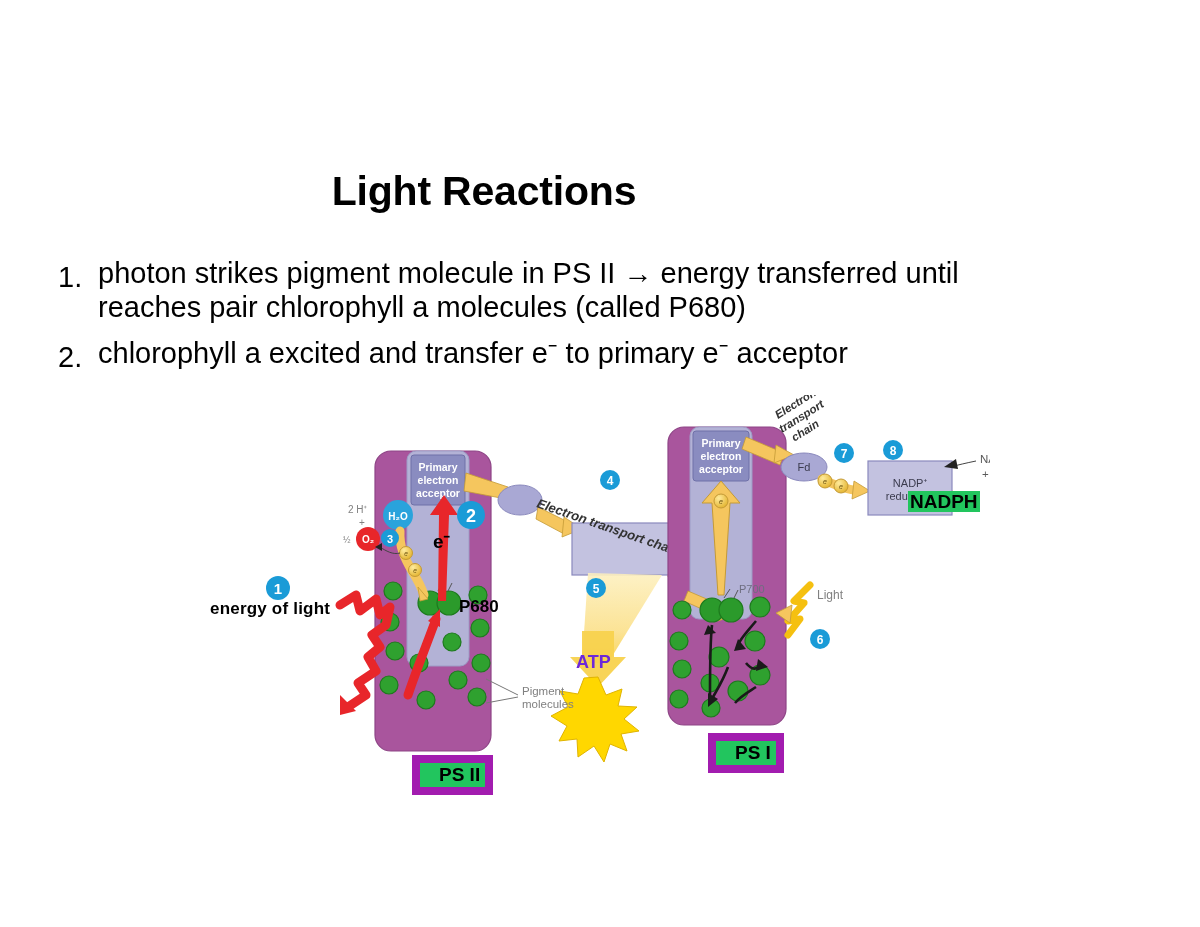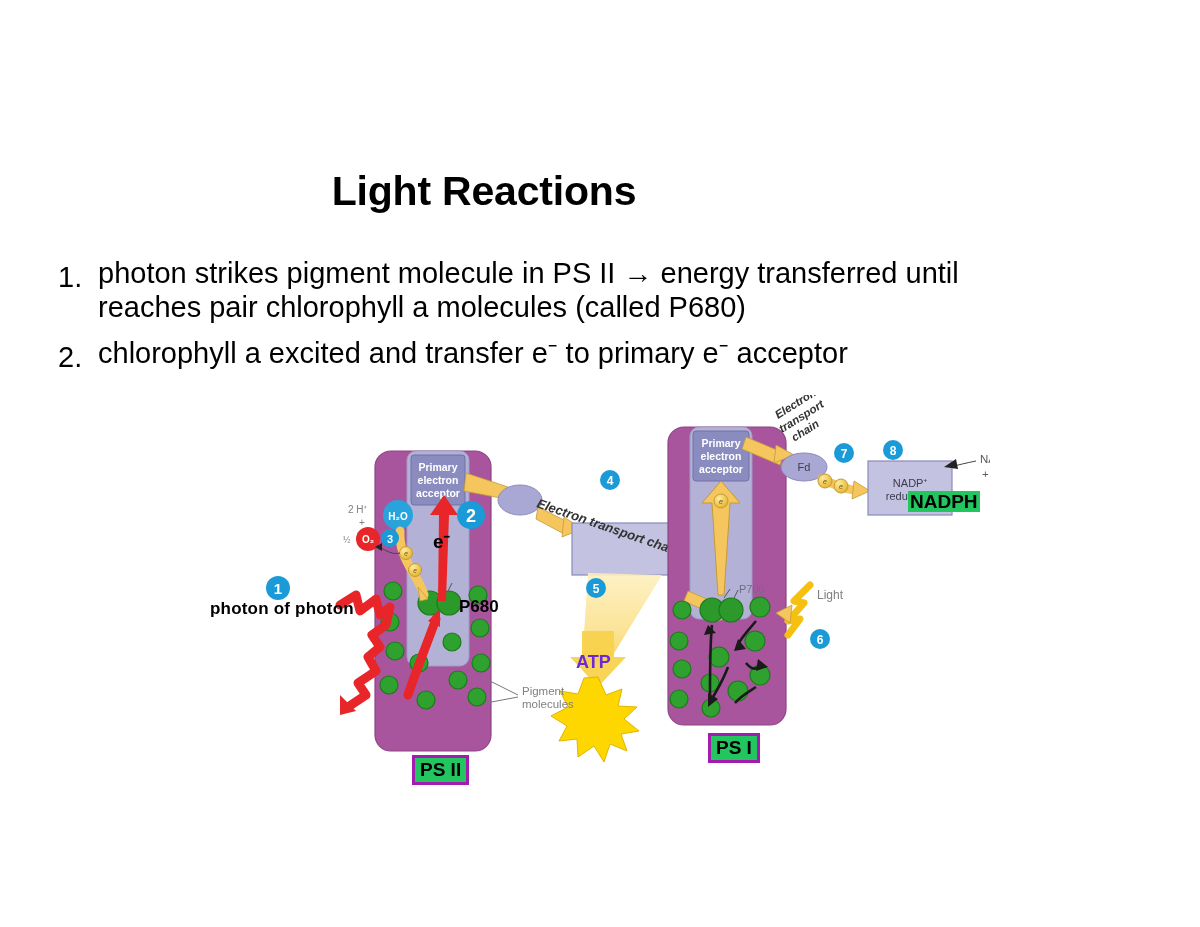--- a/index.html
+++ b/index.html
@@ -70,22 +70,22 @@
   
   .chip {
     position: absolute;
     font-weight: bold;
     background: #22c55e;
     color: #000;
     line-height: 1;
     white-space: nowrap;
   }
   .chip.redbox {
-    border: 3px solid #a21caf;
-    padding: 2px 5px 3px 5px;
+    border: 8px solid #a21caf;
+    padding: 2px 5px 3px 19px;
     font-size: 19px;
   }
   .chip.plain {
     padding: 1px 2px;
     font-size: 19px;
   }
   #chip-ps2 { left: 222px; top: 360px; }
   #chip-ps1 { left: 518px; top: 338px; }
   #chip-nadph { left: 718px; top: 96px; }
   #chip-atp {
@@ -380,15 +380,15 @@
   <div class="chip redbox" id="chip-ps1">PS I</div>
 
   <div class="chip plain" id="chip-nadph">NADPH</div>
 
   <div class="chip" id="chip-atp">ATP</div>
 
   <div class="chip" id="chip-p680">P680</div>
 
   <div class="chip" id="chip-e-minus">e⁻</div>
 
-  <div class="chip" id="chip-photon">photon of photon</div>
+  <div class="chip" id="chip-photon">energy of light</div>
 
 </div>
 
 </body></html>

